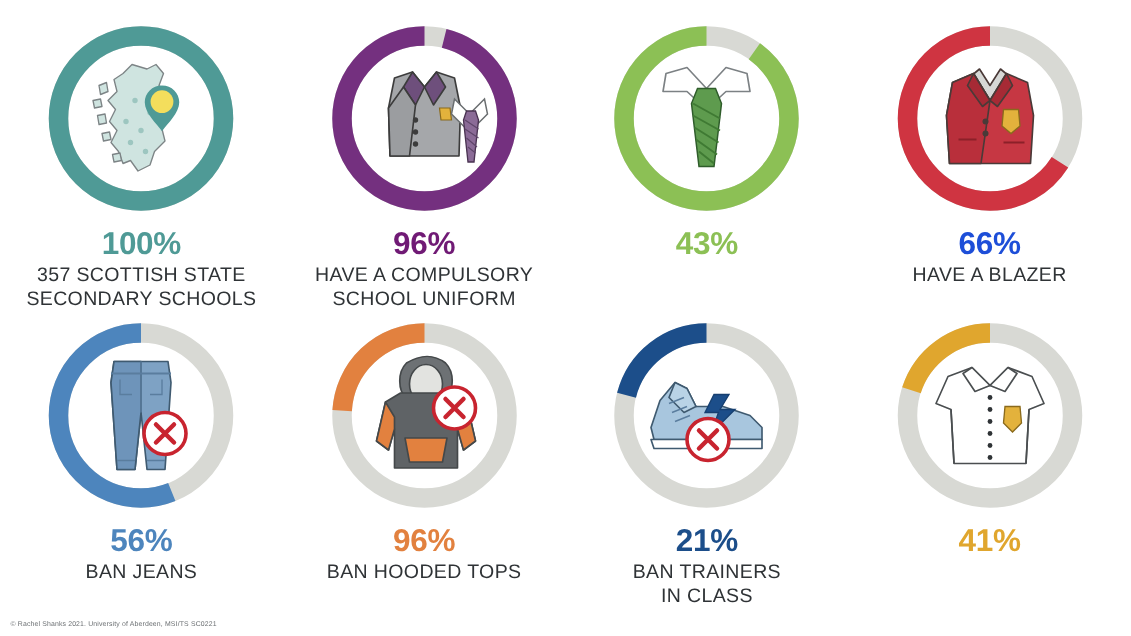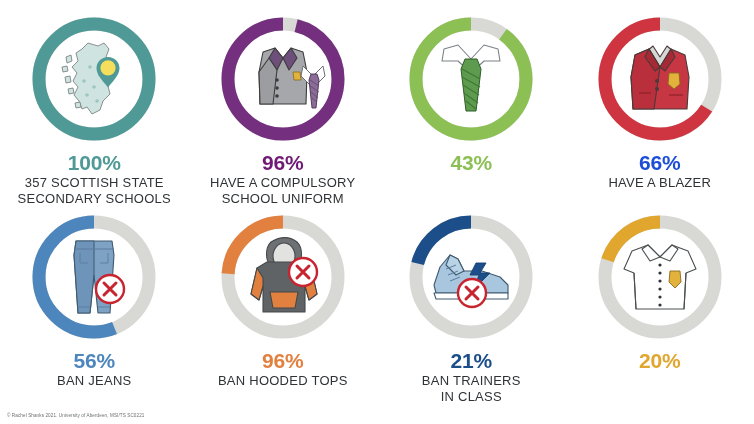--- a/index.html
+++ b/index.html
@@ -305,19 +305,19 @@
               <circle cx="44" cy="38" r="1.6"></circle>
               <circle cx="44" cy="46" r="1.6"></circle>
               <circle cx="44" cy="54" r="1.6"></circle>
               <circle cx="44" cy="62" r="1.6"></circle>
               <circle cx="44" cy="70" r="1.6"></circle>
             </g>
             <path d="M54 36 L64 36 L65 47 L59 53 L53 47 Z" fill="#e3b23c" stroke="#8a6a1c" stroke-width="0.9"></path>
           </svg>
         </div>
       </div>
-      <div class="pct" style="color: rgb(224, 166, 46);">20%</div>
+      <div class="pct" style="color: rgb(224, 166, 46);">41%</div>
     </div>
 
   </div>
 
   <div class="credit">© Rachel Shanks 2021. University of Aberdeen, MSI/TS SC0221</div>
 </div>
 
 </body></html>

